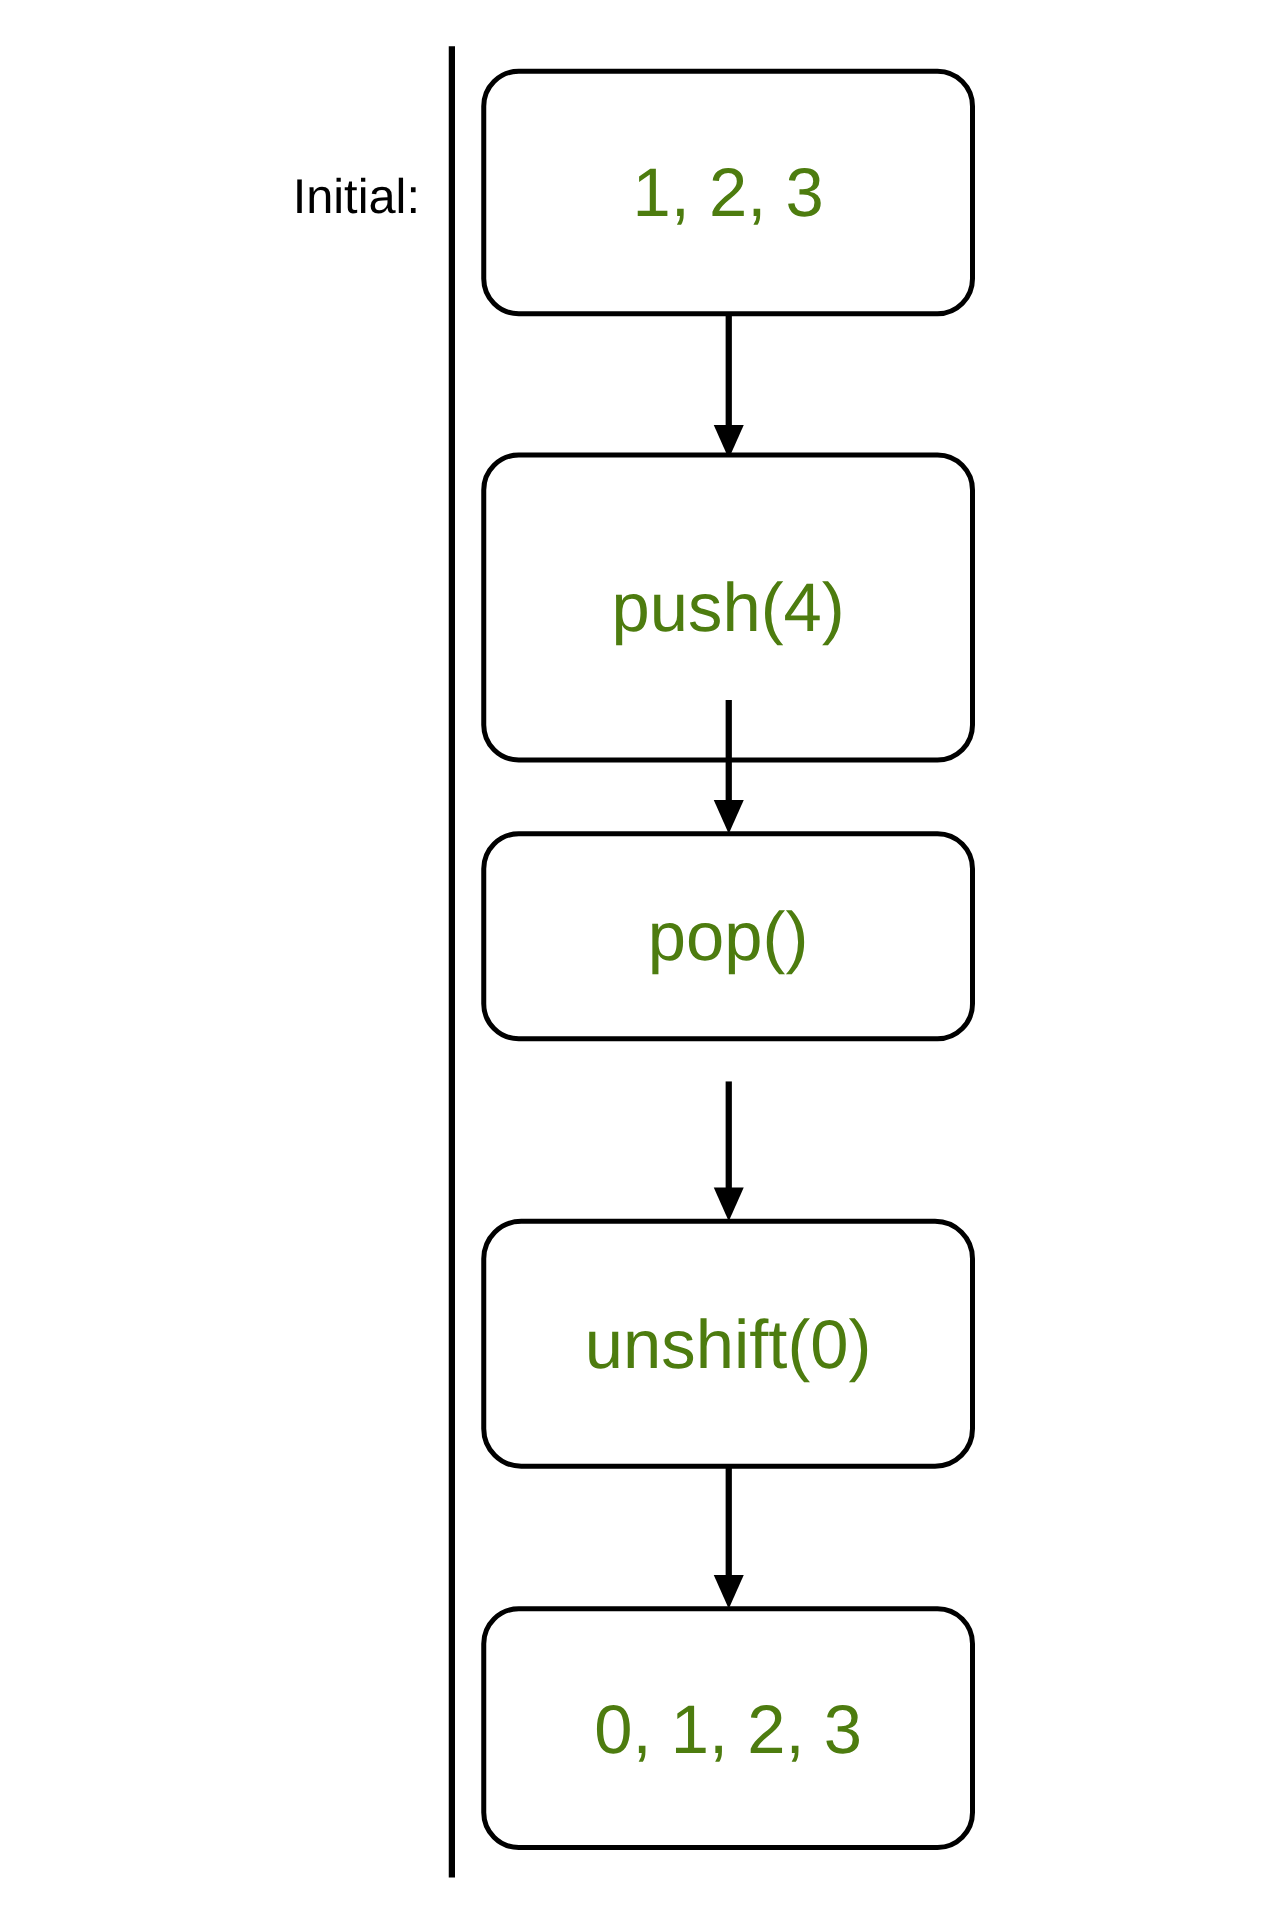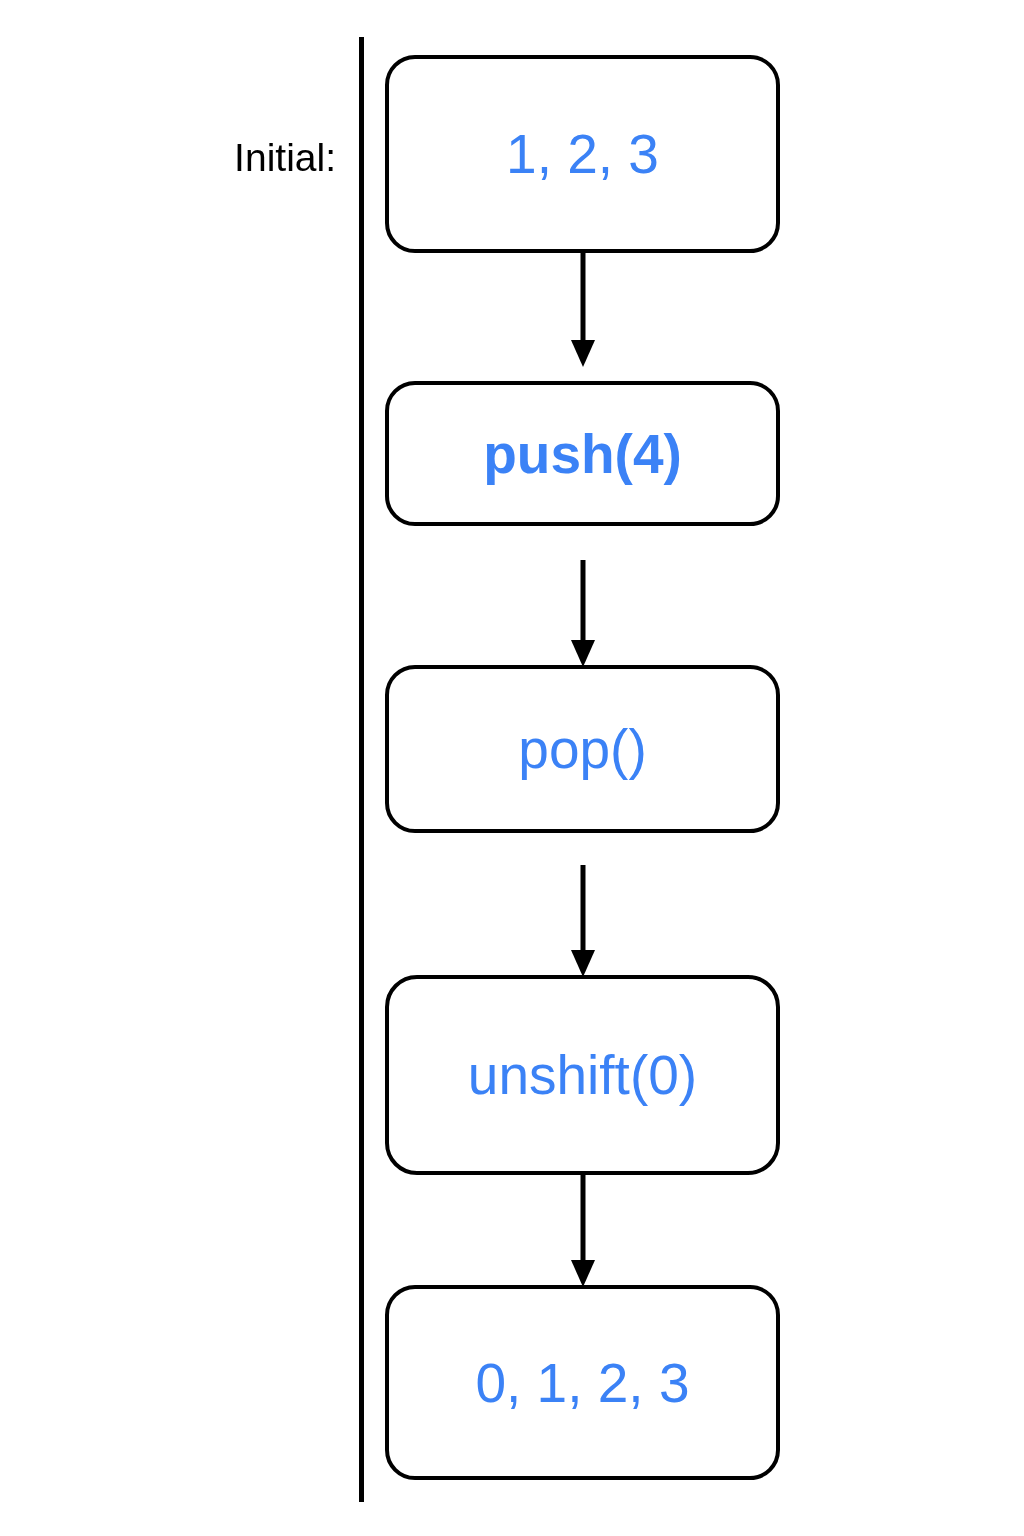--- a/index.html
+++ b/index.html
@@ -49,27 +49,27 @@
     border: 4px solid #000000;
     border-radius: 30px;
     background: #ffffff;
     display: flex;
     align-items: center;
     justify-content: center;
   }
   .node-label {
     font-size: 55px;
     line-height: 60px;
-    color: #3b82f6;
+    color: #4d7c0f;
     white-space: nowrap;
     text-align: center;
   }
 
   .node-1 { top: 55px;   height: 198px; }
-  .node-2 { top: 381px;  height: 145px; font-weight: bold; }
+  .node-2 { top: 362px;  height: 248px; }
   .node-3 { top: 665px;  height: 168px; }
   .node-4 { top: 975px;  height: 200px; border-radius: 32px; }
   .node-5 { top: 1285px; height: 195px; justify-content: center; }
 
   
   .connector {
     position: absolute;
     left: 519px;
     width: 32px;
   }

